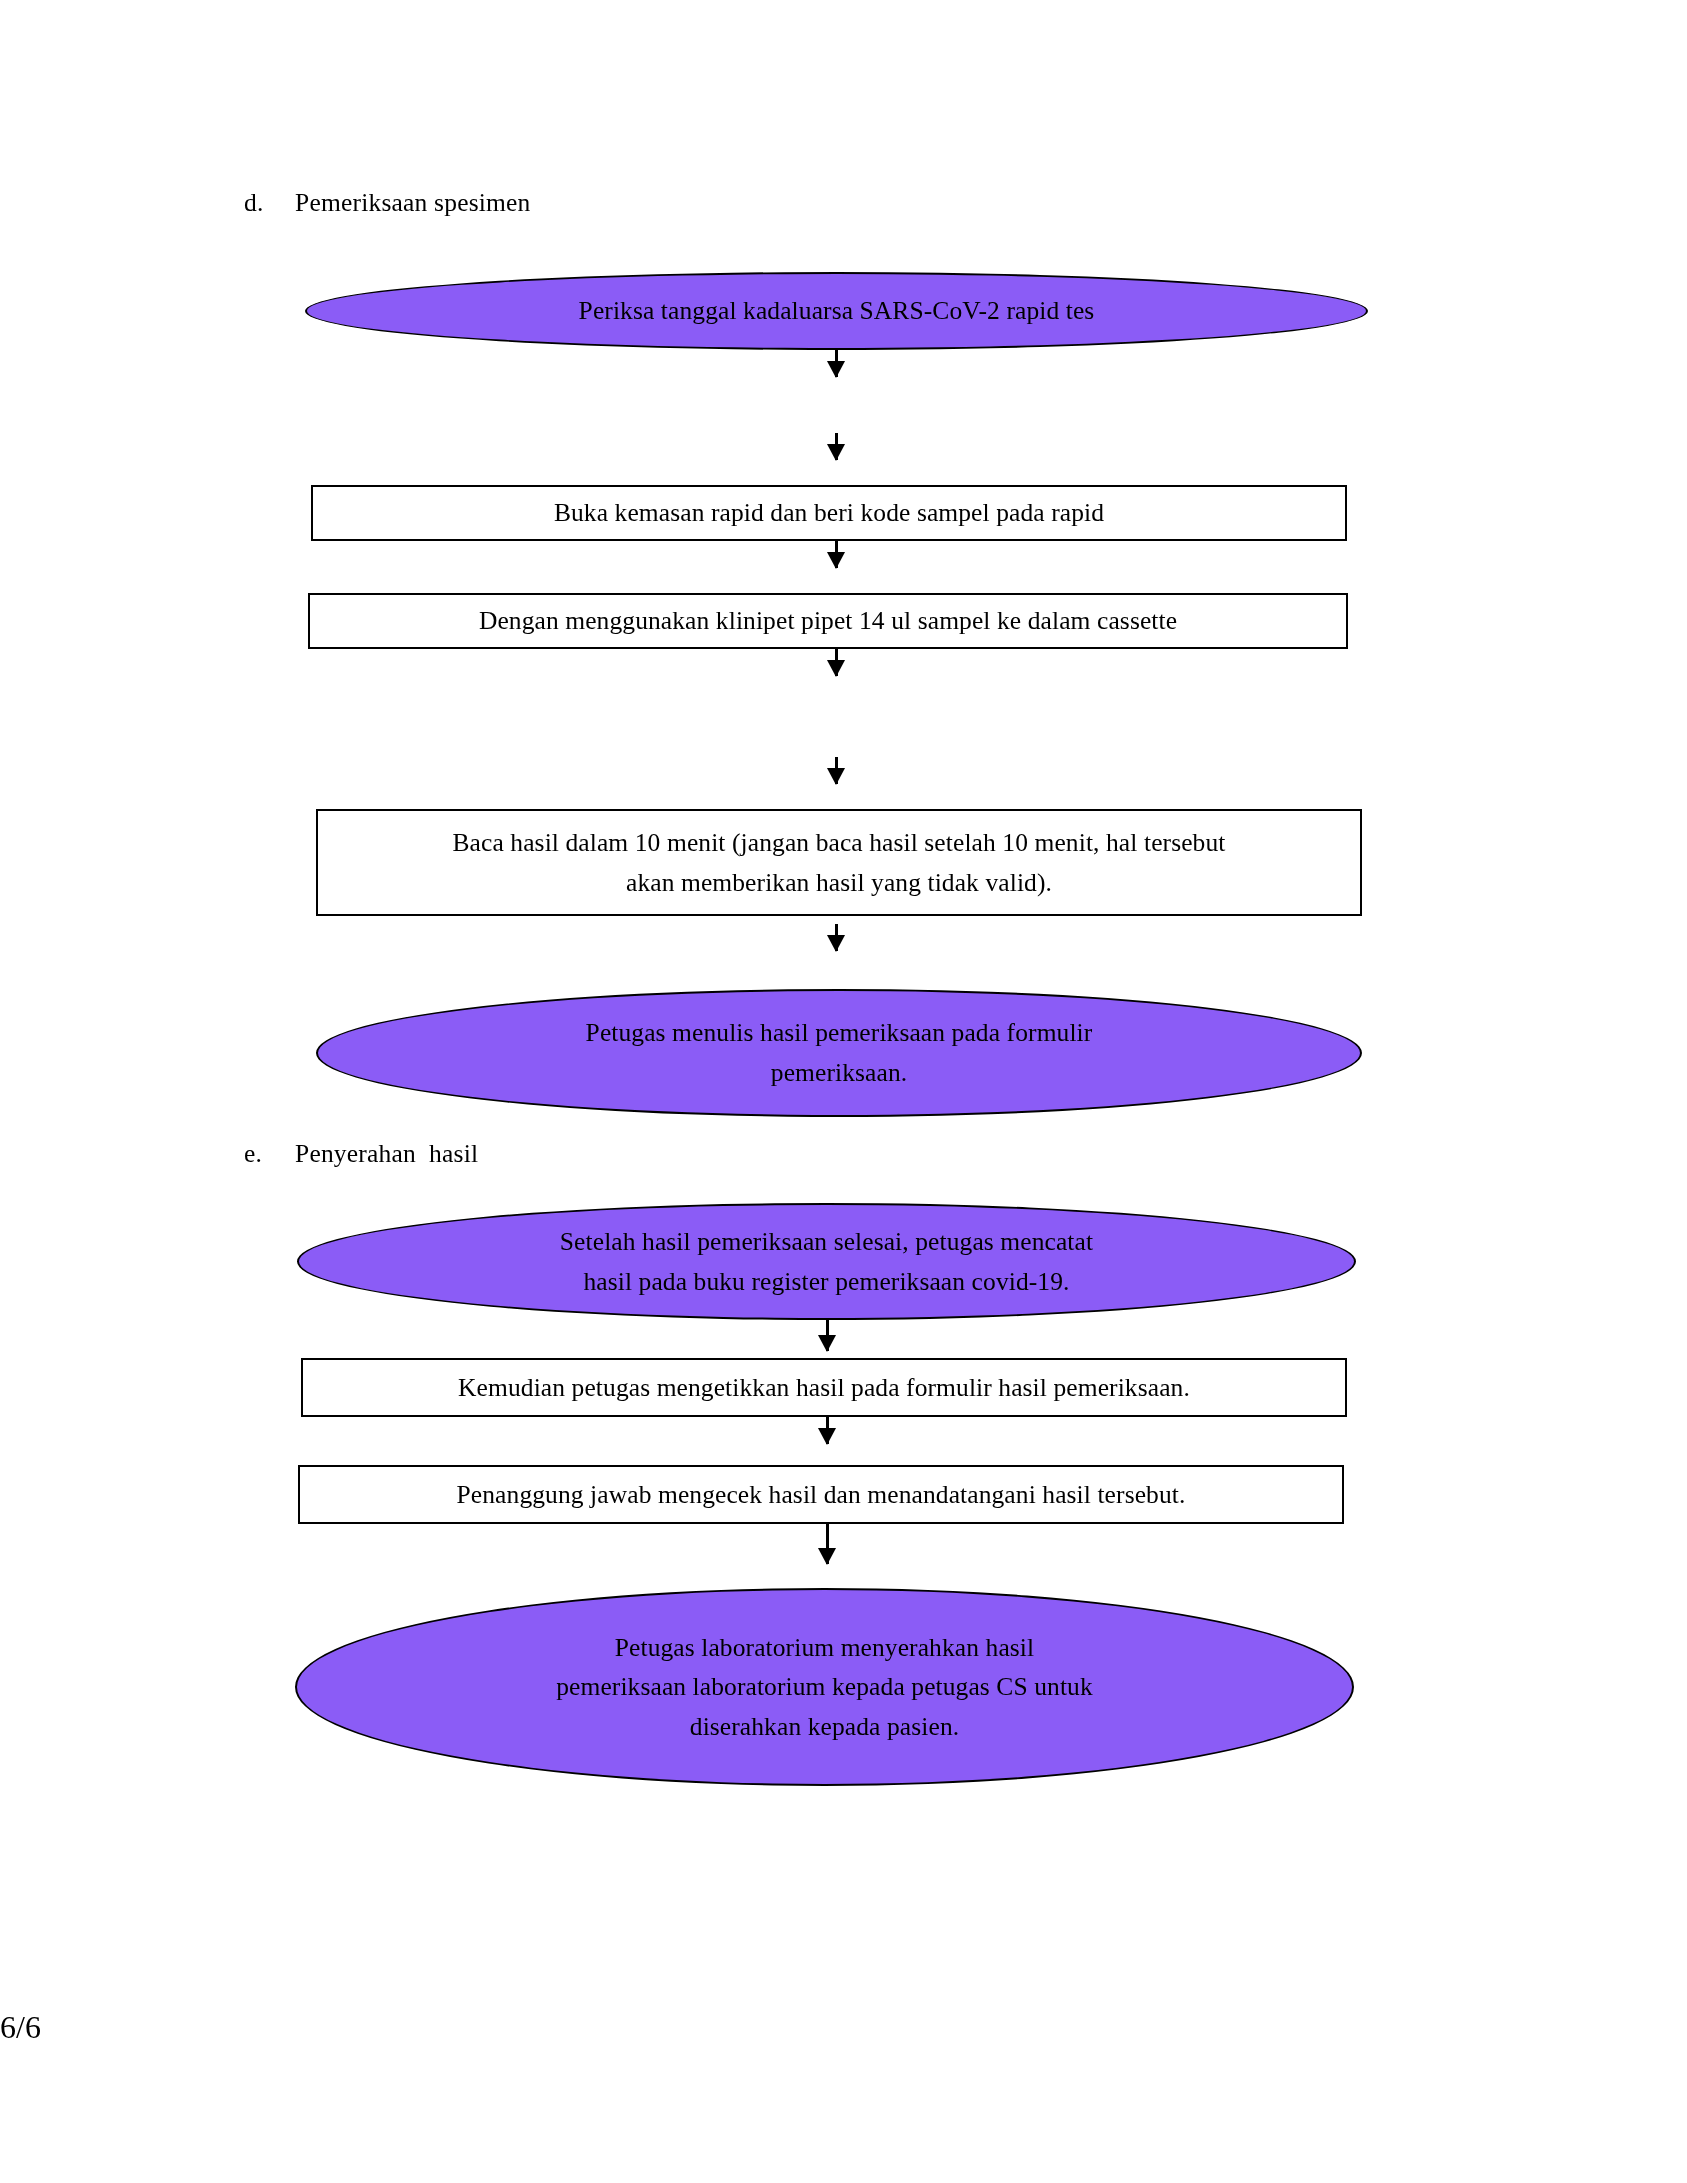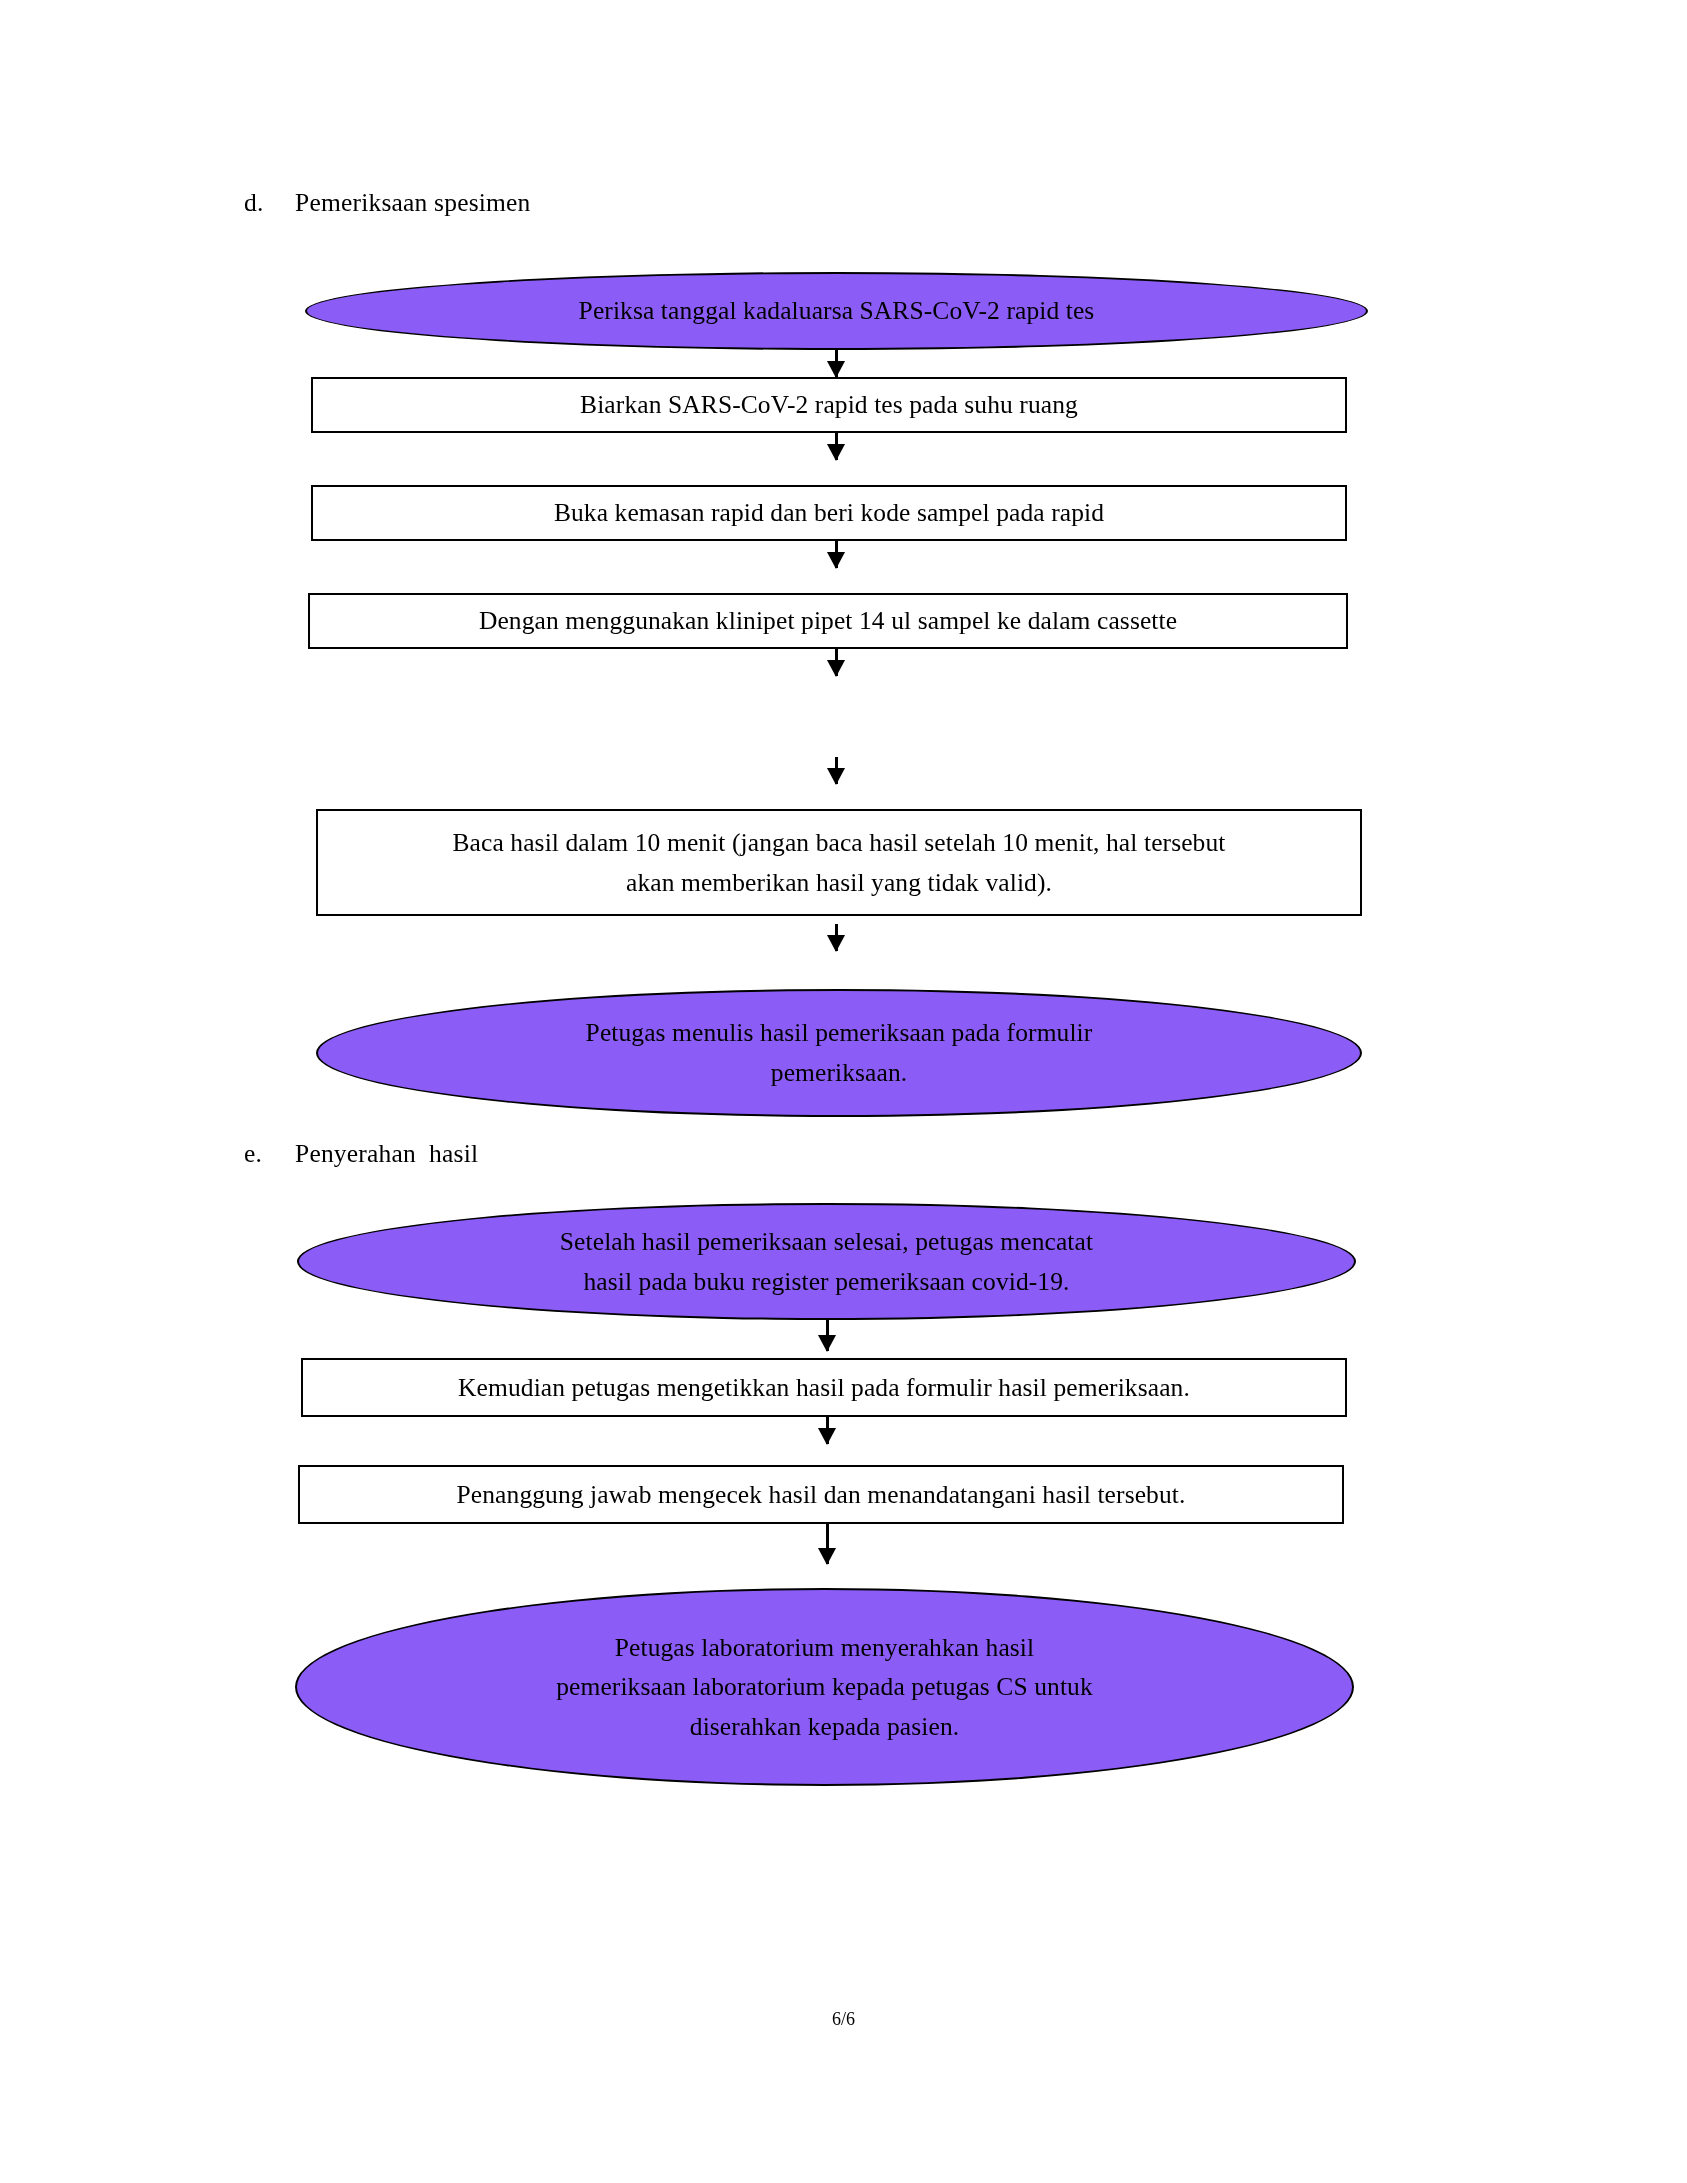--- a/index.html
+++ b/index.html
@@ -79,42 +79,39 @@
     border-left: 9px solid transparent;
     border-right: 9px solid transparent;
     border-top: 17.3px solid #000;
   }
 
   
   .page-number {
     position: absolute;
     left: 0;
     right: 0;
-    text-align: center;
-    font-size: 18px;
+    text-align: left;
+    font-size: 32px;
   }
 </style>
 </head>
 <body>
 
 <div class="page">
 
   <div class="section-heading" style="left:244px; top:188px;">
     <span class="marker">d.</span>
     <span class="title">Pemeriksaan spesimen</span>
   </div>
 
   <div class="shape ellipse" style="left:305px; top:272px; width:1063px; height:78px;">
     <span class="txt">Periksa  tanggal  kadaluarsa   SARS-CoV-2  rapid  tes</span>
   </div>
   <div class="arrow" style="left:835px; top:350px; height:27px;"></div>
 
-  <div class="shape box" style="left:311px; top:377px; width:1036px; height:56px;">
-    <span class="txt">Biarkan   SARS-CoV-2  rapid tes pada suhu ruang</span>
-  </div>
   <div class="arrow" style="left:835px; top:433px; height:27px;"></div>
 
   <div class="shape box" style="left:311px; top:485px; width:1036px; height:56px;">
     <span class="txt">Buka  kemasan  rapid  dan beri kode sampel  pada rapid</span>
   </div>
   <div class="arrow" style="left:835px; top:541px; height:27px;"></div>
 
   <div class="shape box" style="left:308px; top:593px; width:1040px; height:56px;">
     <span class="txt">Dengan  menggunakan  klinipet  pipet 14 ul sampel  ke dalam  cassette</span>
   </div>

